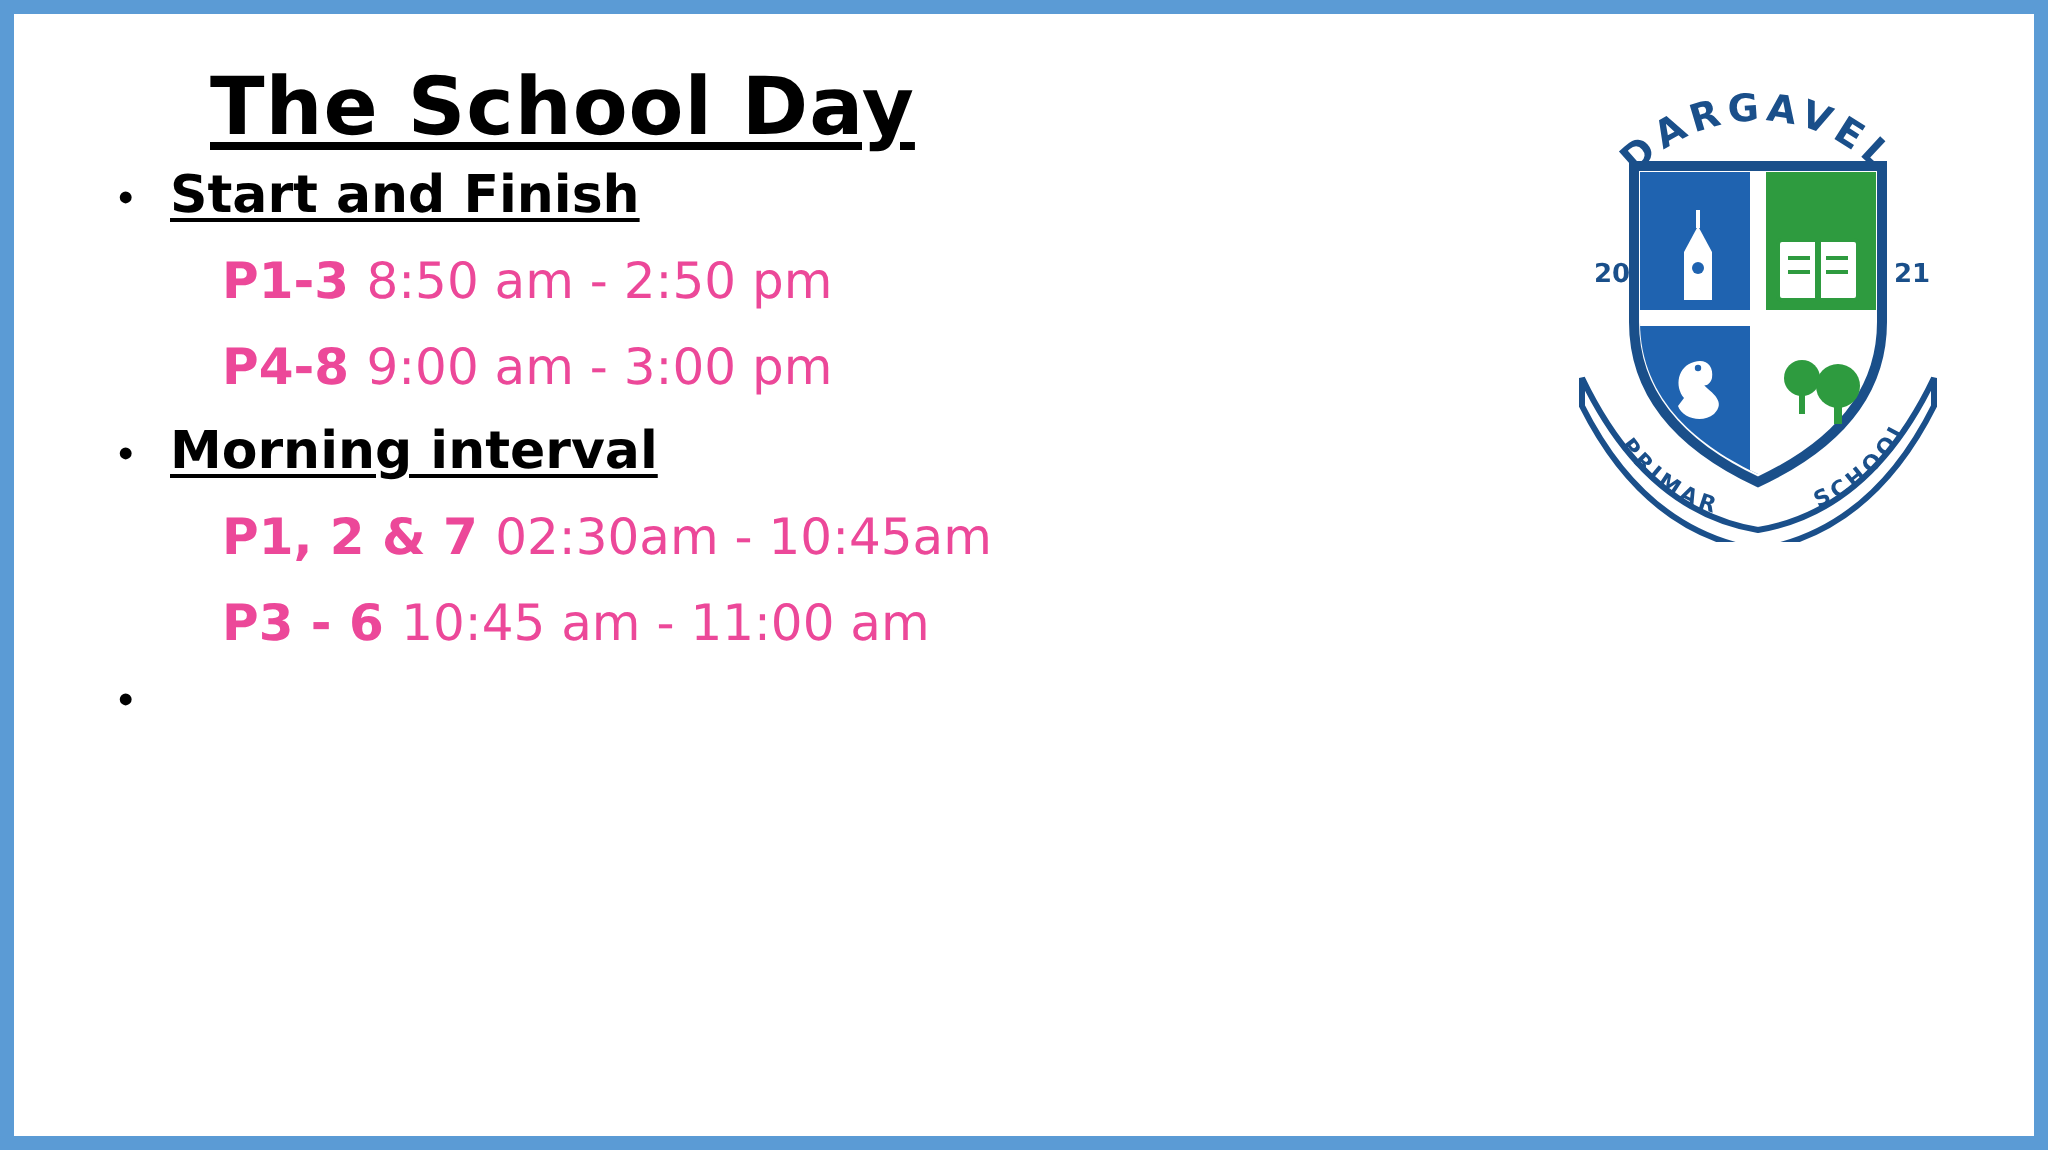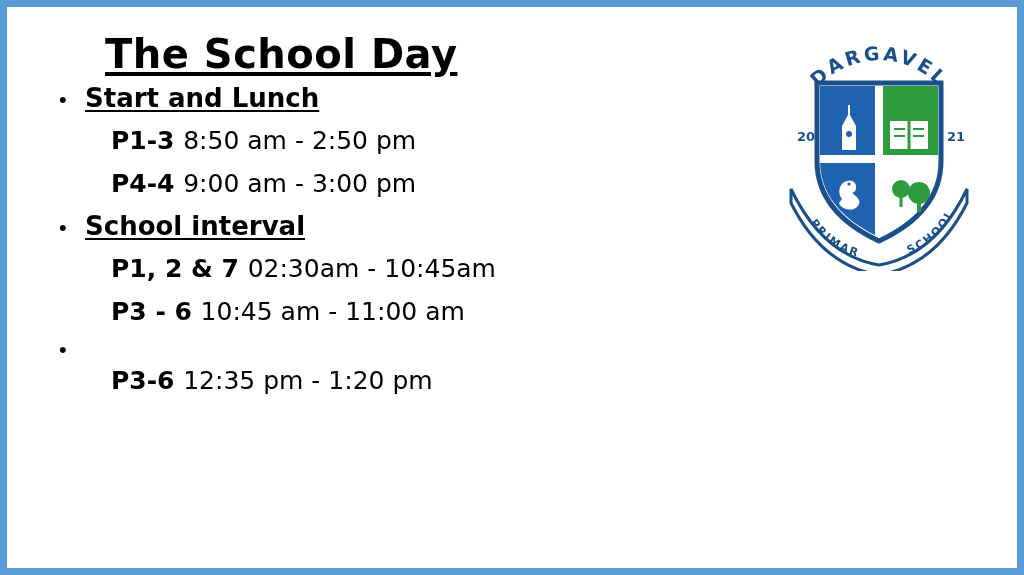--- a/index.html
+++ b/index.html
@@ -65,21 +65,21 @@
     font-weight: 600;
     color: #000;
     text-decoration: underline;
     text-underline-offset: 3px;
     padding-bottom: 8px;
   }
   .detail {
     margin-left: 86px;
     padding: 5px 0 9px 0;
     font-size: 25px;
-    color: #000000;
+    color: #ec4899;
     font-family: "DejaVu Sans", sans-serif;
     white-space: nowrap;
   }
   .detail .lead {
     font-weight: 700;
   }
   .detail .time {
     font-weight: 400;
   }
   
@@ -99,54 +99,50 @@
 
     <div>
       <div class="title">The School Day</div>
     </div>
 
     <div class="content">
 
       <div class="group">
         <div class="bullet-row">
           <span class="bullet-dot">•</span>
-          <span class="bullet-label">Start and Lunch</span>
+          <span class="bullet-label">Start and Finish</span>
         </div>
         <div class="detail">
           <span class="lead">P1-3 </span>
           <span class="time">8:50 am - 2:50 pm</span>
         </div>
         <div class="detail">
-          <span class="lead">P4-4 </span>
+          <span class="lead">P4-8 </span>
           <span class="time">9:00 am - 3:00 pm</span>
         </div>
       </div>
 
       <div class="group">
         <div class="bullet-row">
           <span class="bullet-dot">•</span>
-          <span class="bullet-label">School interval</span>
+          <span class="bullet-label">Morning interval</span>
         </div>
         <div class="detail">
           <span class="lead">P1, 2 &amp; 7 </span>
           <span class="time">02:30am - 10:45am</span>
         </div>
         <div class="detail">
           <span class="lead">P3 - 6 </span>
           <span class="time">10:45 am - 11:00 am</span>
         </div>
       </div>
 
       <div class="group">
         <div class="bullet-row">
           <span class="bullet-dot">•</span>
-        </div>
-        <div class="detail">
-          <span class="lead">P3-6 </span>
-          <span class="time">12:35 pm - 1:20 pm</span>
         </div>
       </div>
 
     </div>
 
     <div class="crest">
       <svg viewBox="0 0 200 250" width="200" height="250" xmlns="http://www.w3.org/2000/svg">
         <defs>
           <path id="arcTop" d="M 22,96 A 82,82 0 0 1 178,96" fill="none"></path>
           <path id="ribbonL" d="M 20,178 A 84,84 0 0 0 80,236" fill="none"></path>

